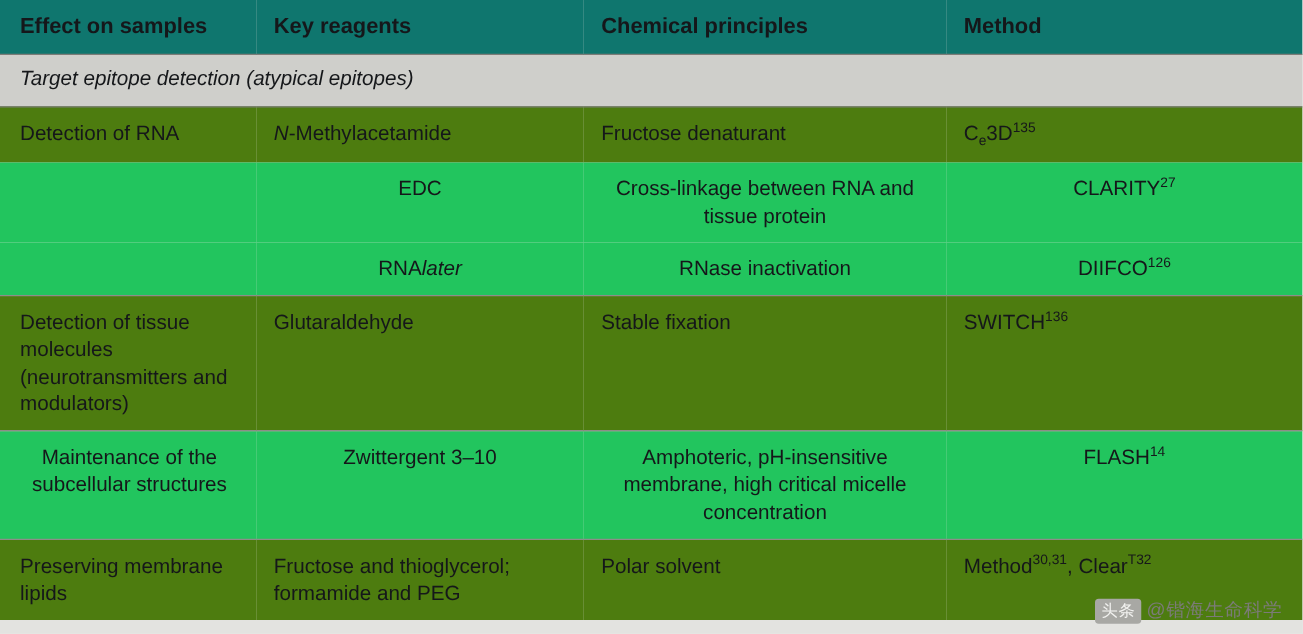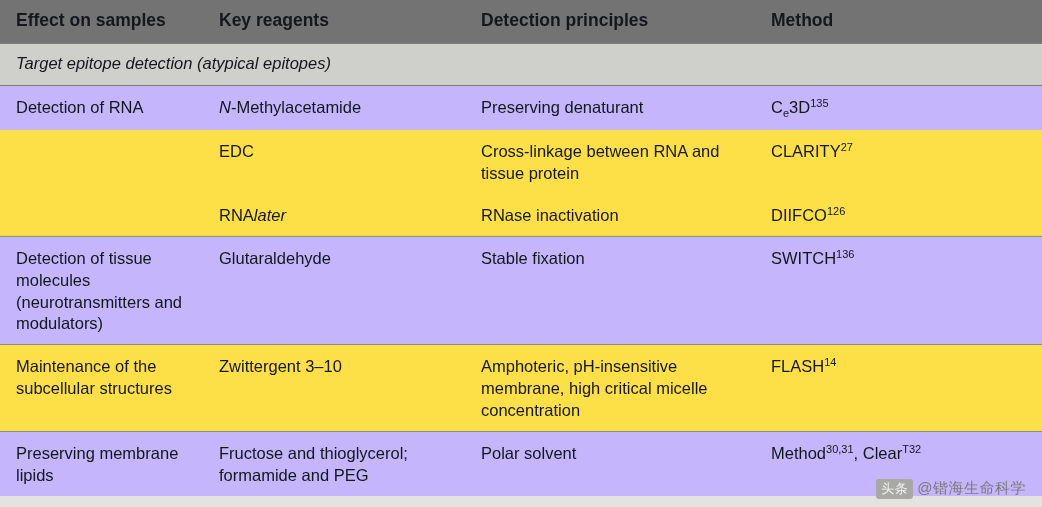--- a/index.html
+++ b/index.html
@@ -28,21 +28,21 @@
   col.c2 { width: 262px; }
   col.c3 { width: 290px; }
   col.c4 { width: 285px; }
 
   thead th {
     text-align: left;
     font-size: 17.5px;
     font-weight: bold;
     color: #15171a;
     padding: 10px 14px 12px 14px;
-    background: #737373;
+    background: #0f766e;
     border-bottom: 1.5px solid #7c7c78;
     vertical-align: bottom;
   }
   thead th:first-child { padding-left: 16px; }
 
   tr.section td {
     background: #cfcfcb;
     font-size: 16.5px;
     font-style: italic;
     color: #15171a;
@@ -52,22 +52,22 @@
 
   tbody td {
     font-size: 16.5px;
     color: #15171a;
     vertical-align: top;
     padding: 11px 14px 9px 14px;
     line-height: 1.33;
   }
   tbody td:first-child { padding-left: 16px; }
 
-  tr.band-a td { background: #c4b5fd; }
-  tr.band-b td { background: #fde047; }
+  tr.band-a td { background: #4d7c0f; }
+  tr.band-b td { background: #22c55e; text-align: center; }
 
   tr.grp-top td {
     border-top: 1.2px solid #8d8d89;
   }
 
   sup {
     font-size: 11px;
     vertical-align: super;
     line-height: 0;
   }
@@ -100,34 +100,34 @@
     <colgroup>
       <col class="c1">
         <col class="c2">
         <col class="c3">
         <col class="c4">
     </colgroup>
     <thead>
       <tr>
         <th>Effect on samples</th>
         <th>Key reagents</th>
-        <th>Detection principles</th>
+        <th>Chemical principles</th>
         <th>Method</th>
       </tr>
     </thead>
     <tbody>
 
       <tr class="section">
         <td colspan="4">Target epitope detection (atypical epitopes)</td>
       </tr>
 
       <tr class="band-a">
         <td>Detection of RNA</td>
         <td><span class="ital">N</span><span>-Methylacetamide</span></td>
-        <td>Preserving denaturant</td>
+        <td>Fructose denaturant</td>
         <td><span>C</span><sub style="font-size:11px">e</sub><span>3D</span><sup>135</sup></td>
       </tr>
 
       <tr class="band-b">
         <td></td>
         <td>EDC</td>
         <td>Cross-linkage between RNA and tissue protein</td>
         <td><span>CLARITY</span><sup>27</sup></td>
       </tr>
 

